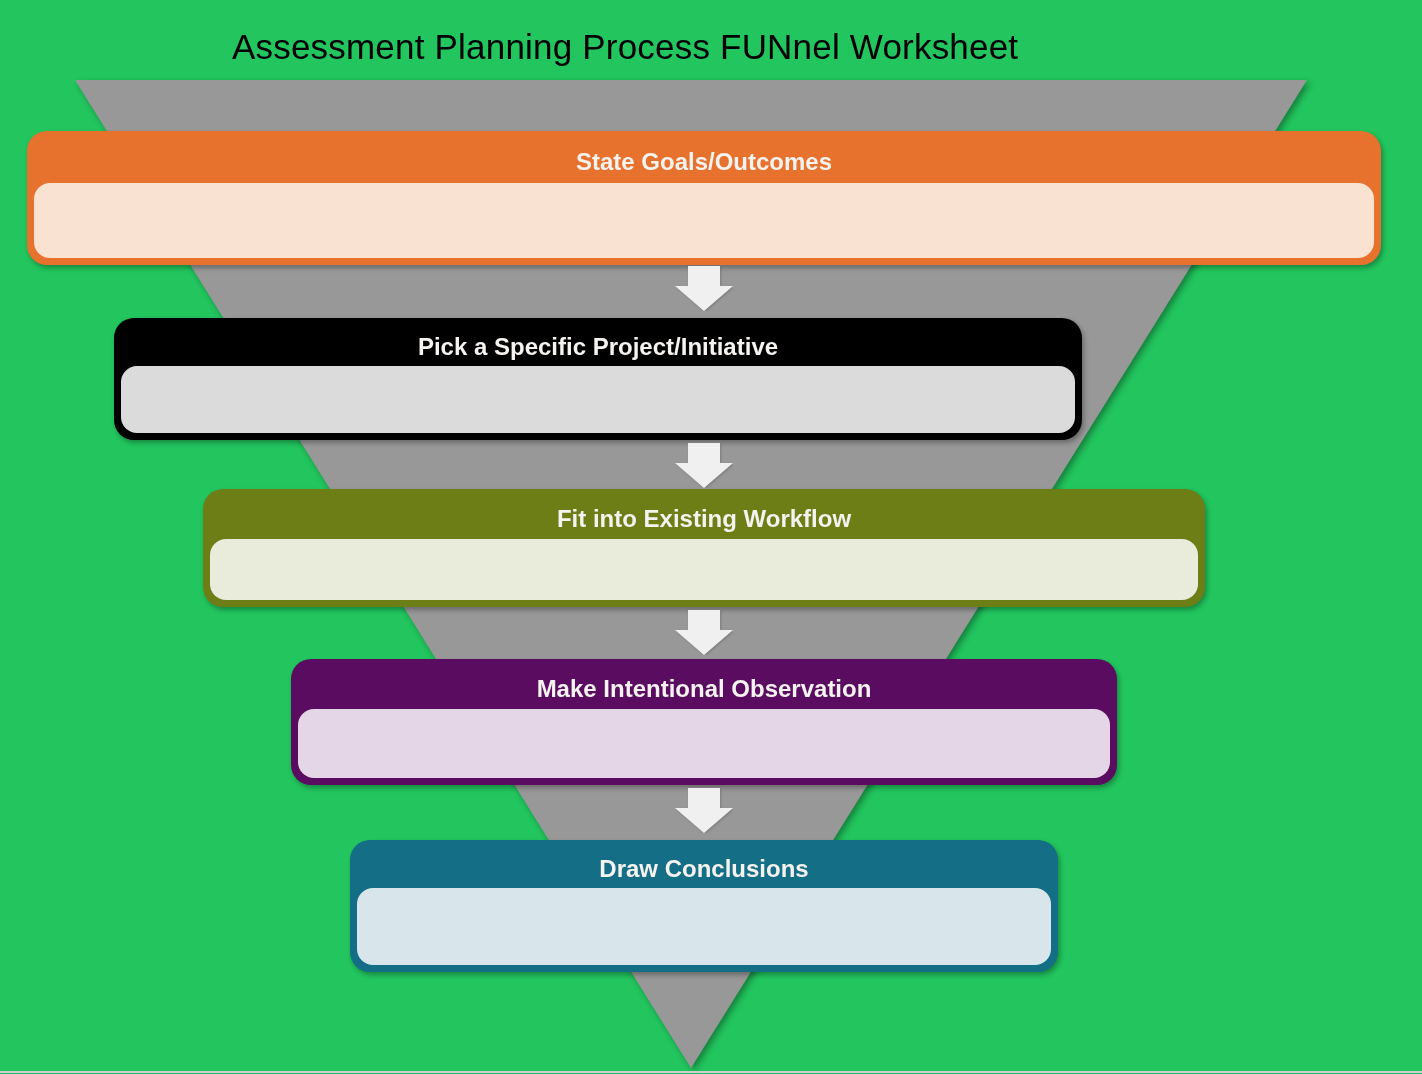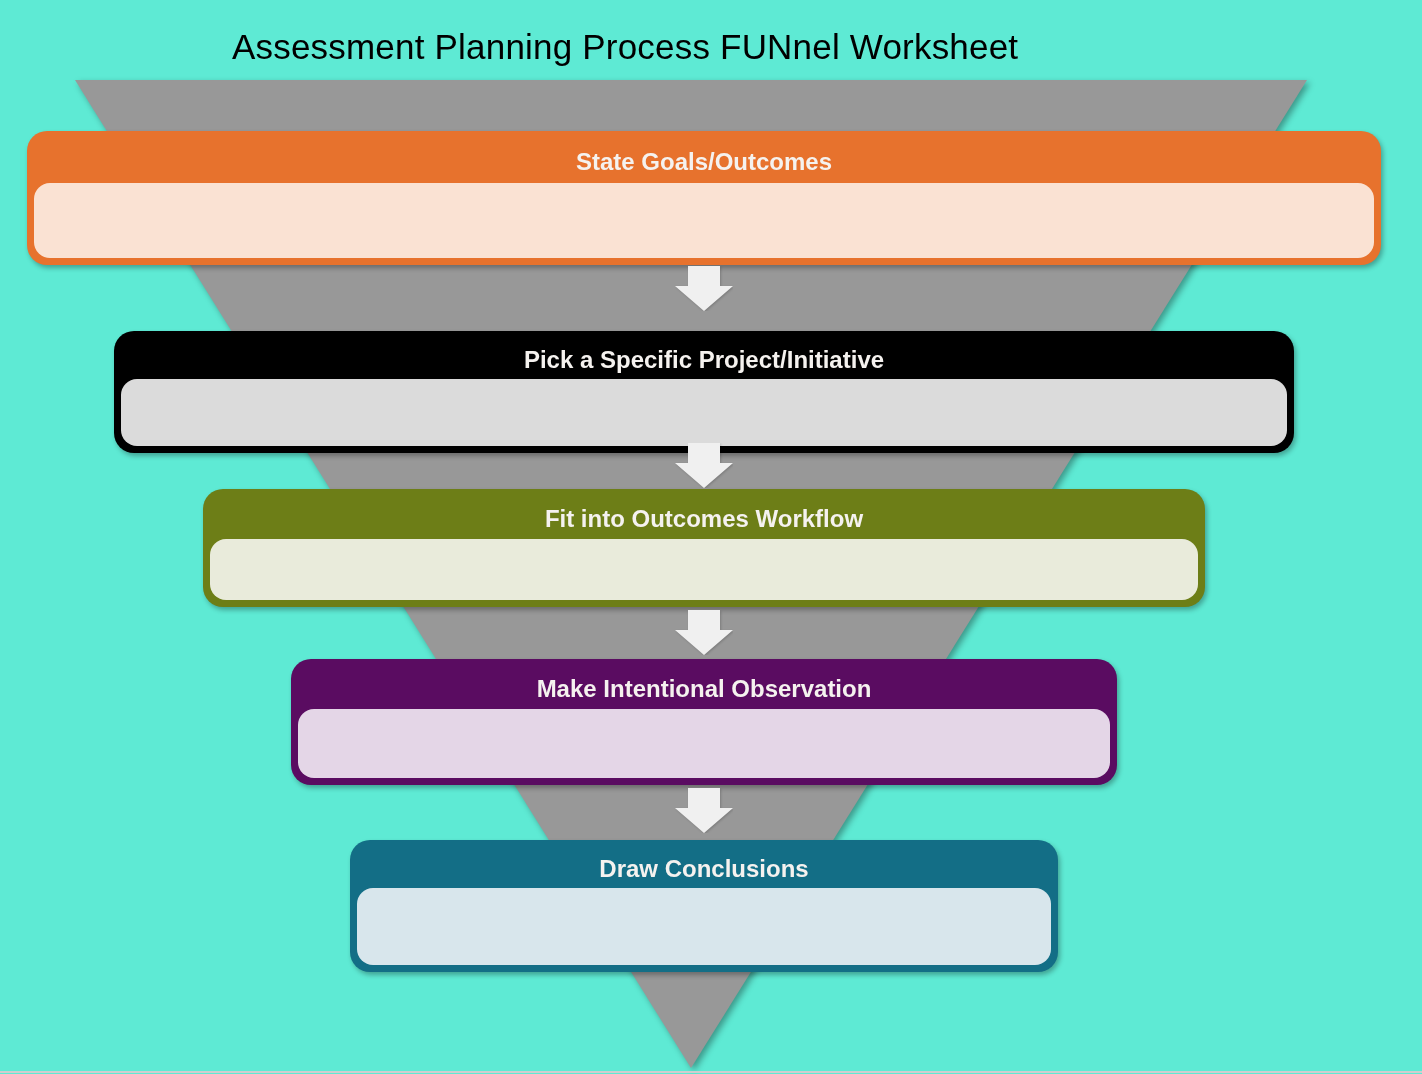--- a/index.html
+++ b/index.html
@@ -5,21 +5,21 @@
   html, body {
     margin: 0;
     padding: 0;
     background: #ffffff;
     font-family: "Liberation Sans", sans-serif;
   }
   .canvas {
     position: relative;
     width: 1422px;
     height: 1074px;
-    background: #5eead4;
+    background: #22c55e;
     overflow: hidden;
   }
   .page-title {
     position: absolute;
     left: 232px;
     top: 27px;
     font-size: 35px;
     font-weight: 400;
     color: #000000;
     white-space: nowrap;
@@ -62,21 +62,21 @@
     right: 7px;
     bottom: 7px;
     border-radius: 16px;
     background: var(--body, #eee);
   }
   
   .s1 { left: 27px;  top: 131px; width: 1354px; height: 134px; }
   .s1 .stage-header { height: 52px; }
   .s1 .stage-body   { top: 52px; }
 
-  .s2 { left: 114px; top: 318px; width: 1180px; height: 122px; margin-top: 13px; }
+  .s2 { left: 114px; top: 318px; width: 968px; height: 122px; }
   .s2 .stage-header { height: 48px; }
   .s2 .stage-body   { top: 48px; }
 
   .s3 { left: 203px; top: 489px; width: 1002px; height: 118px; }
   .s3 .stage-header { height: 50px; }
   .s3 .stage-body   { top: 50px; }
 
   .s4 { left: 291px; top: 659px; width: 826px;  height: 126px; }
   .s4 .stage-header { height: 50px; }
   .s4 .stage-body   { top: 50px; }
@@ -136,21 +136,21 @@
     </div>
     <div class="stage-body"></div>
   </div>
 
   <svg class="arrow a2" viewBox="0 0 58 45" xmlns="http://www.w3.org/2000/svg" aria-hidden="true">
     <polygon points="13,0 45,0 45,20 58,20 29,45 0,20 13,20"></polygon>
   </svg>
 
   <div class="stage s3" style="--head: #6d7e17; --body: #e9ebdb;">
     <div class="stage-header">
-      <span class="stage-label">Fit into Outcomes Workflow</span>
+      <span class="stage-label">Fit into Existing Workflow</span>
     </div>
     <div class="stage-body"></div>
   </div>
 
   <svg class="arrow a3" viewBox="0 0 58 45" xmlns="http://www.w3.org/2000/svg" aria-hidden="true">
     <polygon points="13,0 45,0 45,20 58,20 29,45 0,20 13,20"></polygon>
   </svg>
 
   <div class="stage s4" style="--head: #5a0c61; --body: #e4d6e7;">
     <div class="stage-header">

